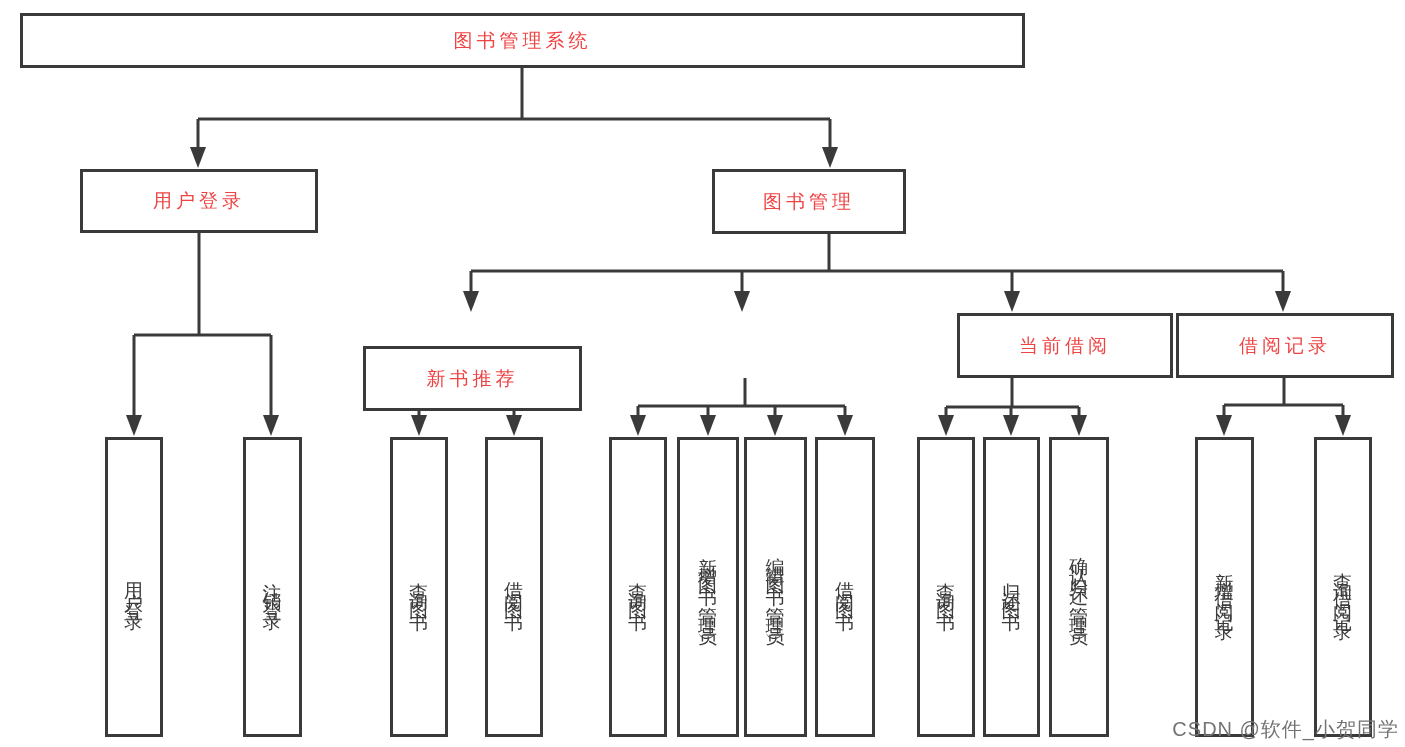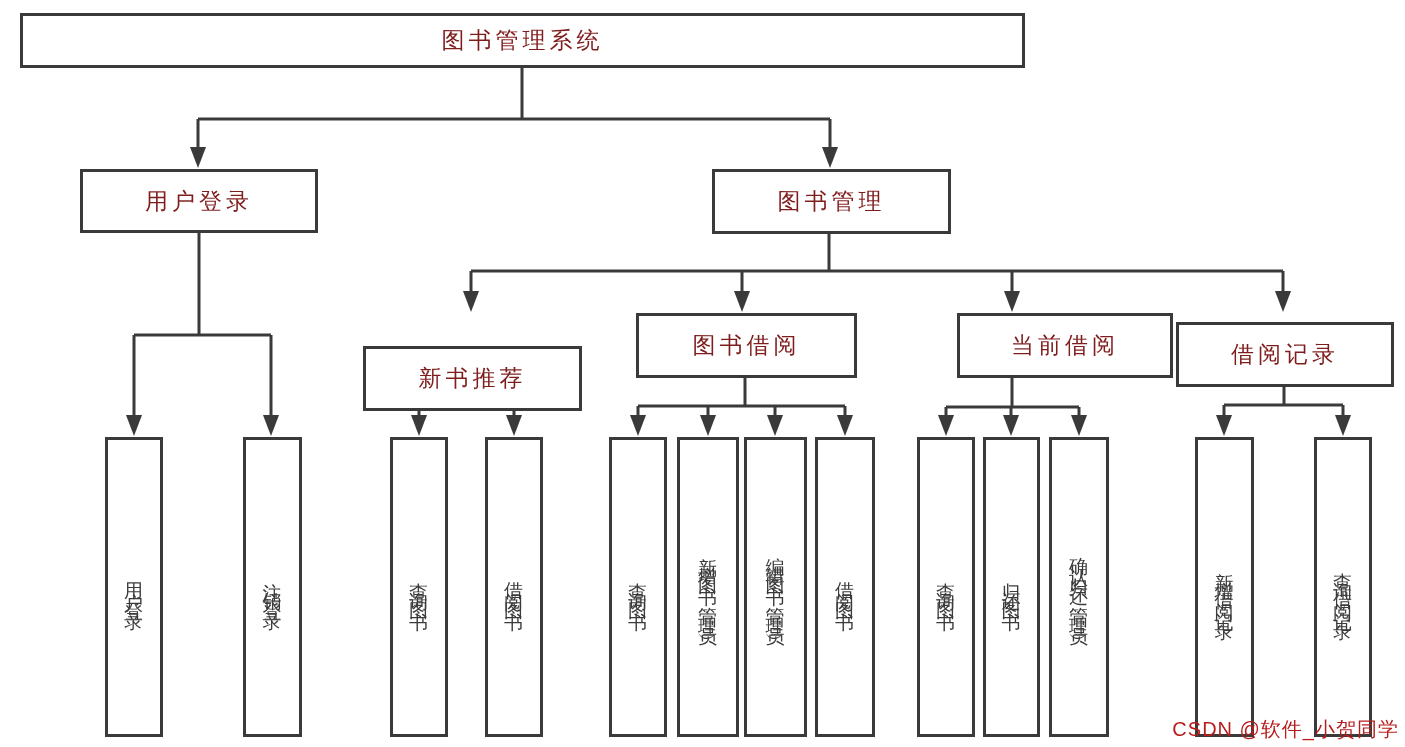--- a/index.html
+++ b/index.html
@@ -19,40 +19,40 @@
   .box {
     position: absolute;
     box-sizing: border-box;
     border: 3px solid #3a3a3a;
     background: #ffffff;
     display: flex;
     align-items: center;
     justify-content: center;
   }
   .h-label {
-    font-size: 23px;
+    font-size: 19px;
     letter-spacing: 4px;
-    color: #7f1d1d;
+    color: #ef4444;
     white-space: nowrap;
   }
   .v-label {
     writing-mode: vertical-rl;
     text-orientation: mixed;
     font-size: 19px;
     letter-spacing: 10px;
     color: #3b3b3b;
     line-height: 1;
   }
   .leaf { top: 437px; height: 300px; }
   .watermark {
     position: absolute;
     right: 6px;
     bottom: 4px;
     font-size: 20px;
-    color: #b91c1c;
+    color: #737373;
     letter-spacing: 1px;
     z-index: 5;
   }
 </style>
 </head>
 <body>
 
 <div class="canvas">
 
   <svg class="connectors" viewBox="0 0 1405 747" xmlns="http://www.w3.org/2000/svg">
@@ -95,34 +95,31 @@
     </g>
   </svg>
 
   <div class="box" style="left:20px; top:13px; width:1005px; height:55px;">
     <span class="h-label">图书管理系统</span>
   </div>
 
   <div class="box" style="left:80px; top:169px; width:238px; height:64px;">
     <span class="h-label">用户登录</span>
   </div>
-  <div class="box" style="left:712px; top:169px; width:239px; height:65px;">
+  <div class="box" style="left:712px; top:169px; width:194px; height:65px;">
     <span class="h-label">图书管理</span>
   </div>
 
   <div class="box" style="left:363px; top:313px; width:219px; height:65px;margin-top:33px;">
     <span class="h-label">新书推荐</span>
   </div>
-  <div class="box" style="left:636px; top:313px; width:221px; height:65px;">
-    <span class="h-label">图书借阅</span>
-  </div>
   <div class="box" style="left:957px; top:313px; width:216px; height:65px;">
     <span class="h-label">当前借阅</span>
   </div>
-  <div class="box" style="left:1176px; top:322px; width:218px; height:65px;">
+  <div class="box" style="left:1176px; top:313px; width:218px; height:65px;">
     <span class="h-label">借阅记录</span>
   </div>
 
   <div class="box leaf" style="left:105px; width:58px;">
     <span class="v-label">用户登录</span>
   </div>
   <div class="box leaf" style="left:243px; width:59px;">
     <span class="v-label">注销登录</span>
   </div>
 

